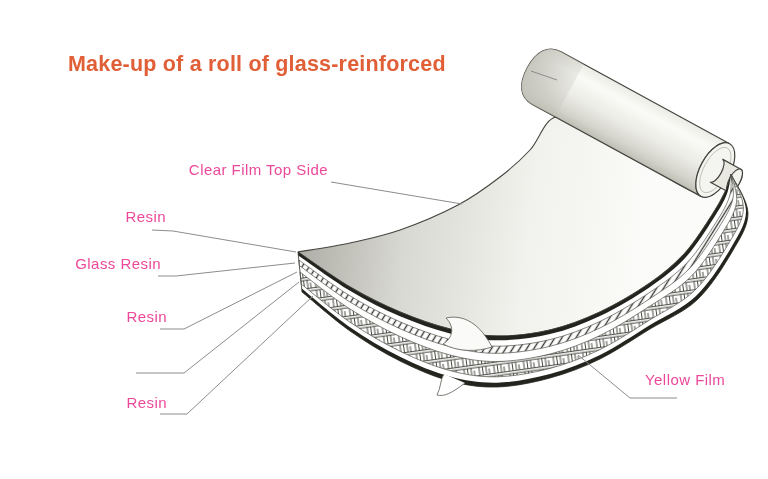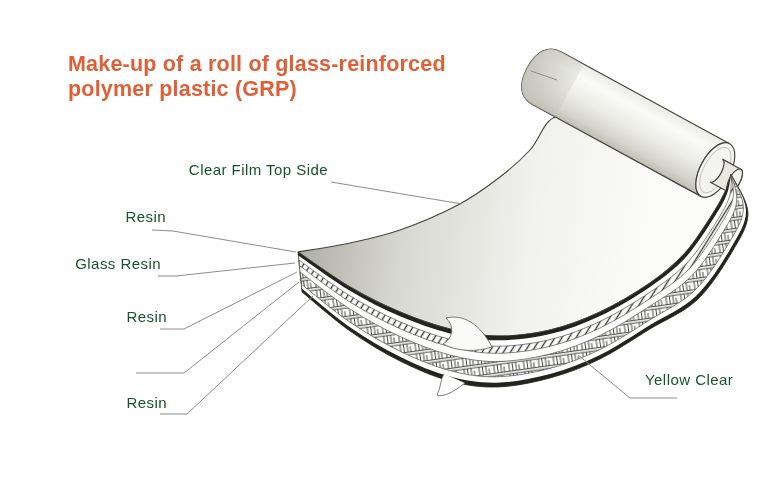--- a/index.html
+++ b/index.html
@@ -1,21 +1,21 @@
 <!DOCTYPE html>
 <html><head>
 <meta charset="utf-8">
 <style>
   html,body{margin:0;padding:0;background:#fff;}
   .stage{position:relative;width:768px;height:424px;background:#ffffff;overflow:hidden;
          font-family:"Liberation Sans",sans-serif;}
   .diagram-svg{position:absolute;left:0;top:0;width:768px;height:479px;}
   .title{position:absolute;left:68px;top:52px;width:420px;
          font-size:21.5px;line-height:25px;font-weight:bold;color:#E05F36;letter-spacing:.2px;}
-  .lbl{position:absolute;font-size:15px;line-height:15px;color:#14532d;letter-spacing:.45px;
+  .lbl{position:absolute;font-size:15px;line-height:15px;color:#ec4899;letter-spacing:.45px;
        white-space:nowrap;}
   .lbl.right{transform:translateX(-100%);}
 </style>
 </head>
 <body>
 
 <div class="stage">
 
   <svg class="diagram-svg" viewBox="0 0 768 479">
     <defs>
@@ -73,22 +73,21 @@
       <path d="M158,276 L176,276 L295,263"></path>
       <path d="M160,329 L184,329 L297,272"></path>
       <path d="M136,373 L184,373 L299,282"></path>
       <path d="M160,414 L187,414 L313,296"></path>
       <path d="M677,398 L630,398 L578,355"></path>
     </g>
   </svg>
 
   <div class="title">
     <div>Make-up of a roll of glass-reinforced</div>
-    <div>polymer plastic (GRP)</div>
   </div>
 
   <div class="lbl right" style="left:328px;top:162px;">Clear Film Top Side</div>
   <div class="lbl right" style="left:166px;top:209px;">Resin</div>
   <div class="lbl right" style="left:161px;top:256px;">Glass Resin</div>
   <div class="lbl right" style="left:167px;top:309px;">Resin</div>
   <div class="lbl right" style="left:167px;top:395px;">Resin</div>
-  <div class="lbl" style="left:645px;top:372px;">Yellow Clear</div>
+  <div class="lbl" style="left:645px;top:372px;">Yellow Film</div>
 </div>
 
 </body></html>

